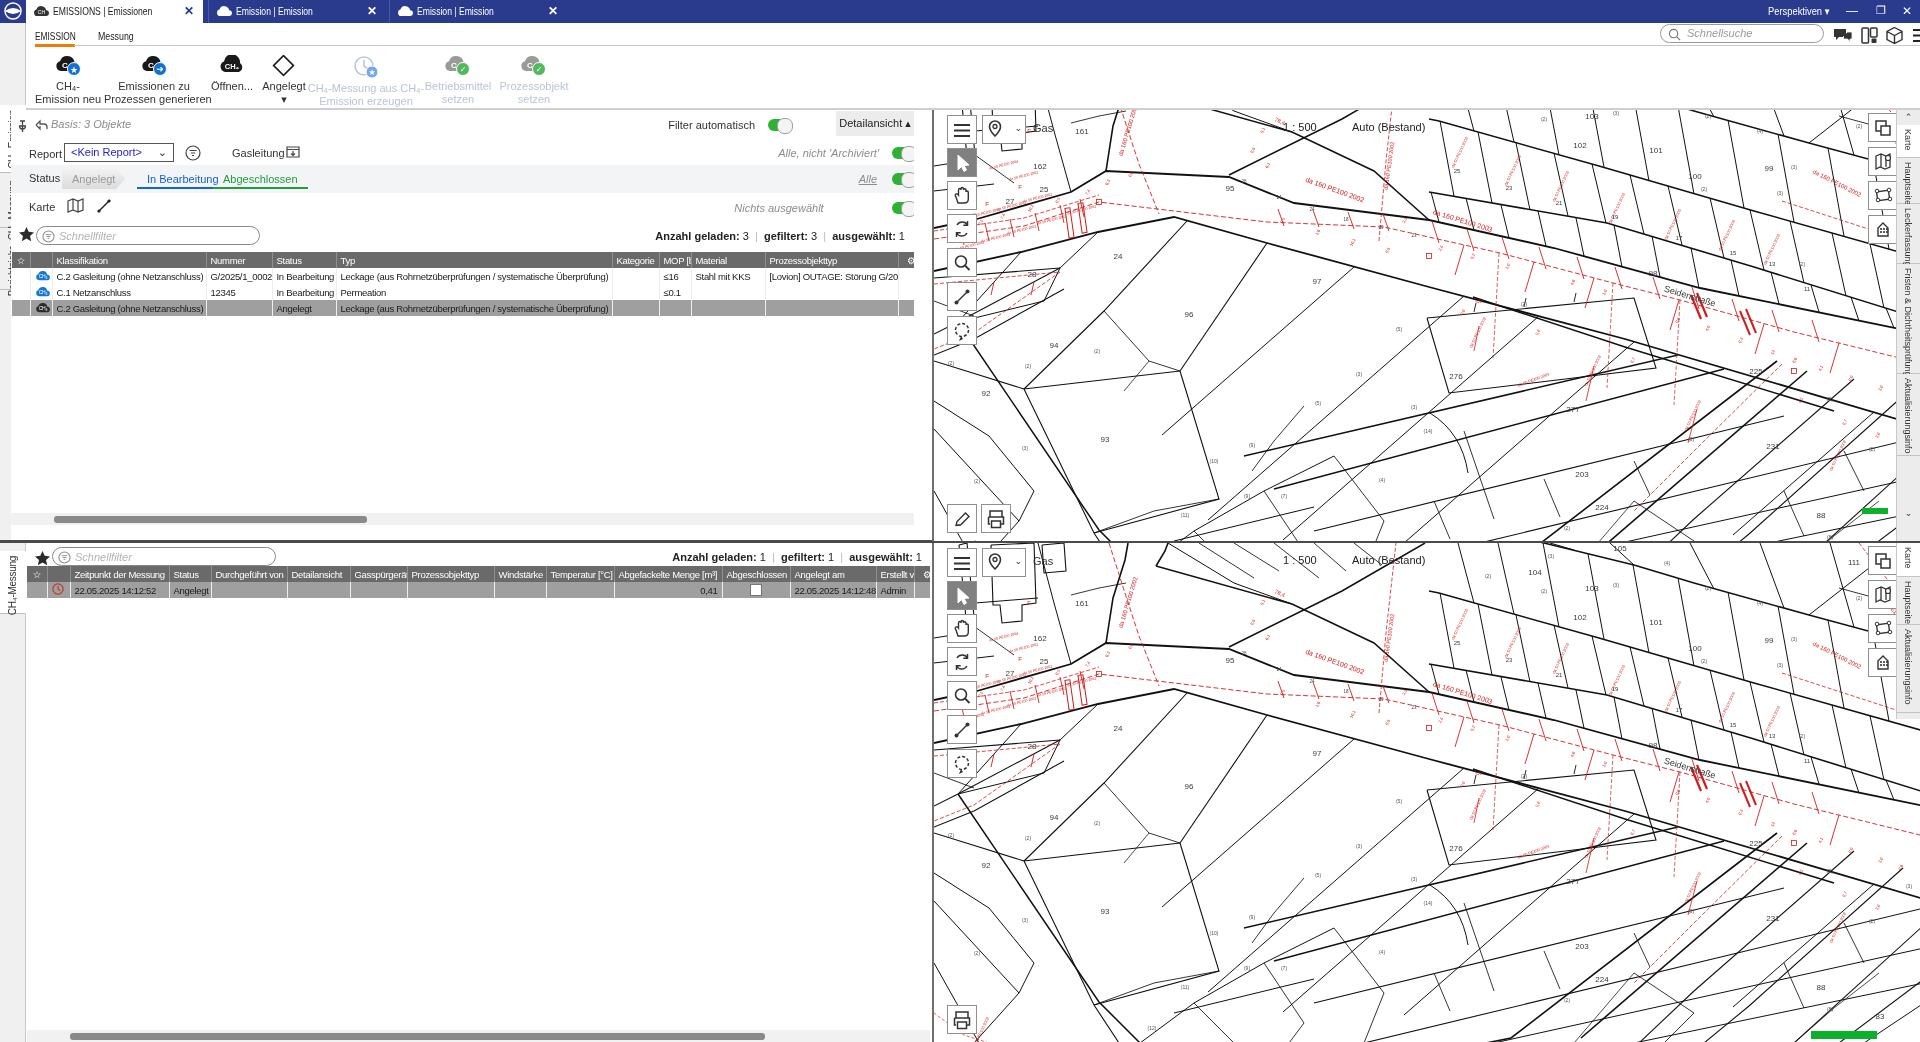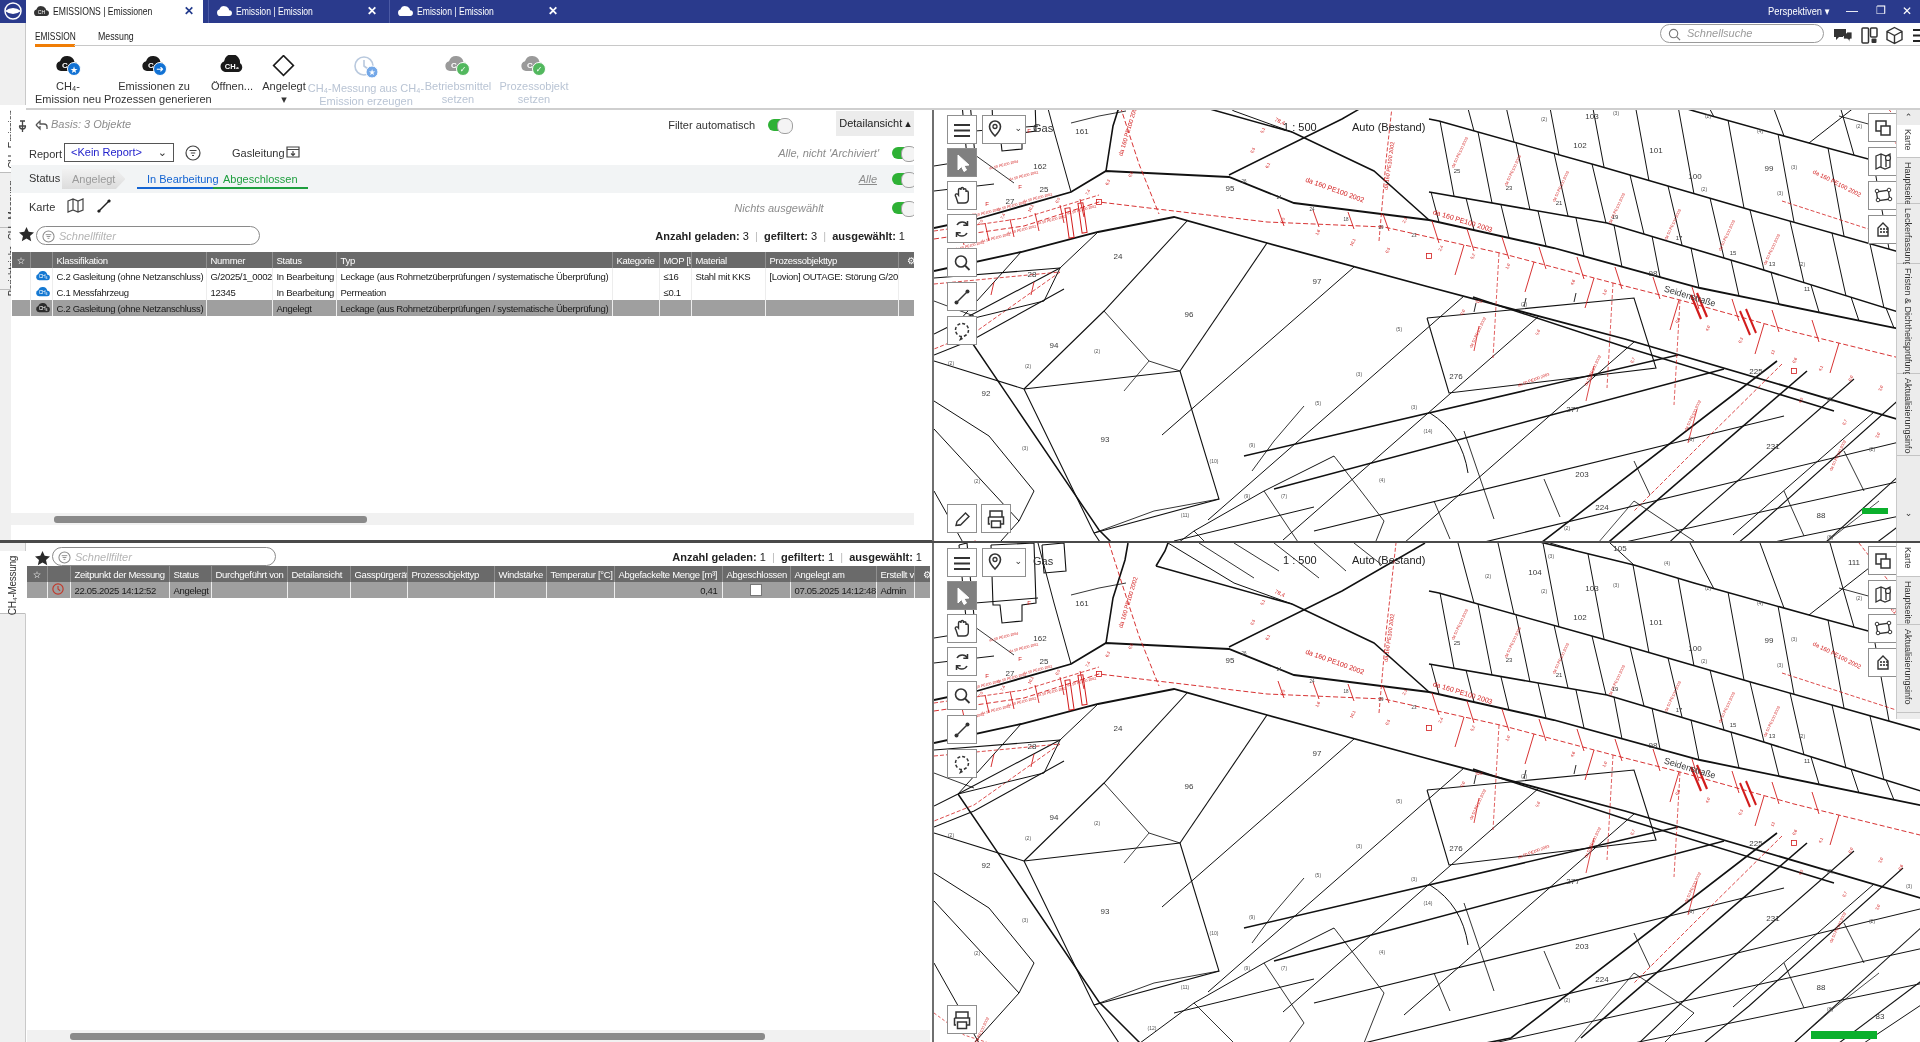--- a/index.html
+++ b/index.html
@@ -324,21 +324,21 @@
             <td>Stahl mit KKS</td>
             <td>[Lovion] OUTAGE: Störung G/202</td>
             <td></td>
           </tr>
       <tr>
             <td></td>
             <td><svg width="16" height="11" viewBox="0 0 20 14">
                 <path d="M5 13 a4 4 0 0 1 -1-7.8 A6 6 0 0 1 15.5 6 A3.5 3.5 0 0 1 15 13 Z" fill="#1478d2"></path>
                 <text x="10" y="10.5" font-size="6.5" fill="#fff" text-anchor="middle">CH₄</text>
               </svg></td>
-            <td>C.1 Messfahrzeug</td>
+            <td>C.1 Netzanschluss</td>
             <td>12345</td>
             <td>In Bearbeitung</td>
             <td>Permeation</td>
             <td></td>
             <td>≤0.1</td>
             <td></td>
             <td></td>
             <td></td>
           </tr>
       <tr class="sel">
@@ -422,21 +422,21 @@
             <td>22.05.2025 14:12:52</td>
             <td>Angelegt</td>
             <td></td>
             <td></td>
             <td></td>
             <td></td>
             <td></td>
             <td></td>
             <td style="text-align:right;">0,41</td>
             <td style="text-align:center;"><span style="display:inline-block; width:12px; height:12px; background:#fff; border:1px solid #777; vertical-align:middle;"></span></td>
-            <td>07.05.2025 14:12:48</td>
+            <td>22.05.2025 14:12:48</td>
             <td>Admin</td>
             <td></td>
           </tr>
     </tbody>
       </table>
     <div class="abs" style="left:0px; top:487px; width:903px; height:12px; background:#f1f1f1;"></div>
     <div class="abs" style="left:43px; top:490px; width:695px; height:7px; background:#8a8a8a; border-radius:3px;"></div>
   </div>
 
   <div id="maptop" class="mappane">

